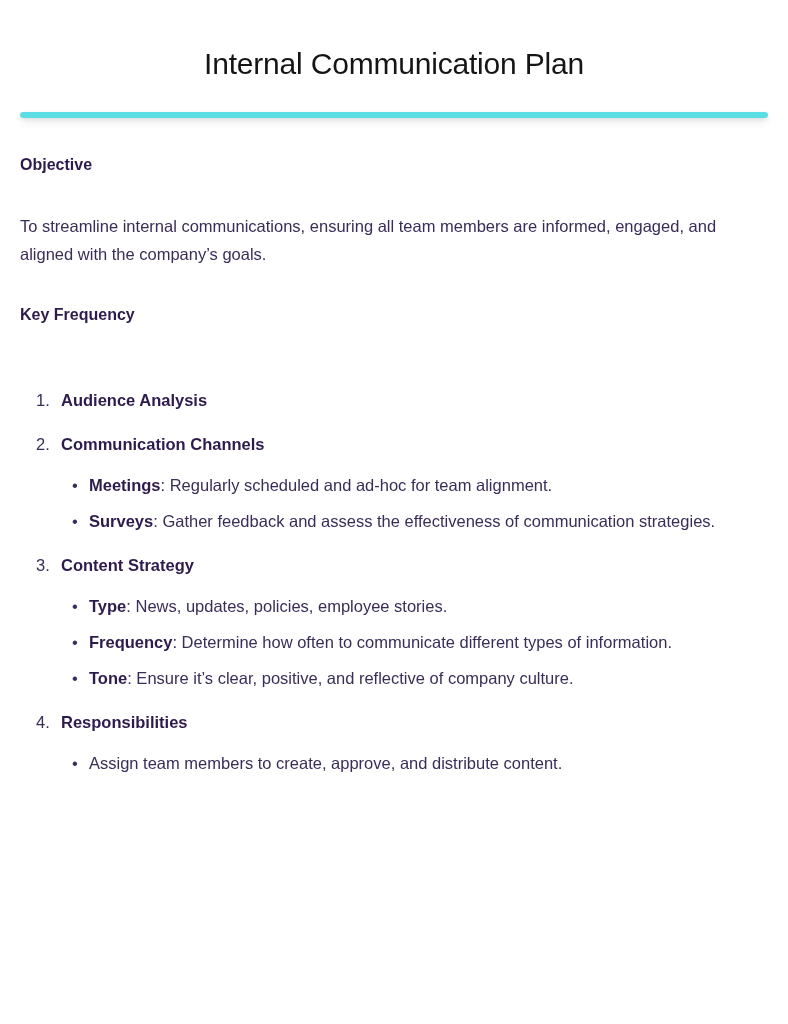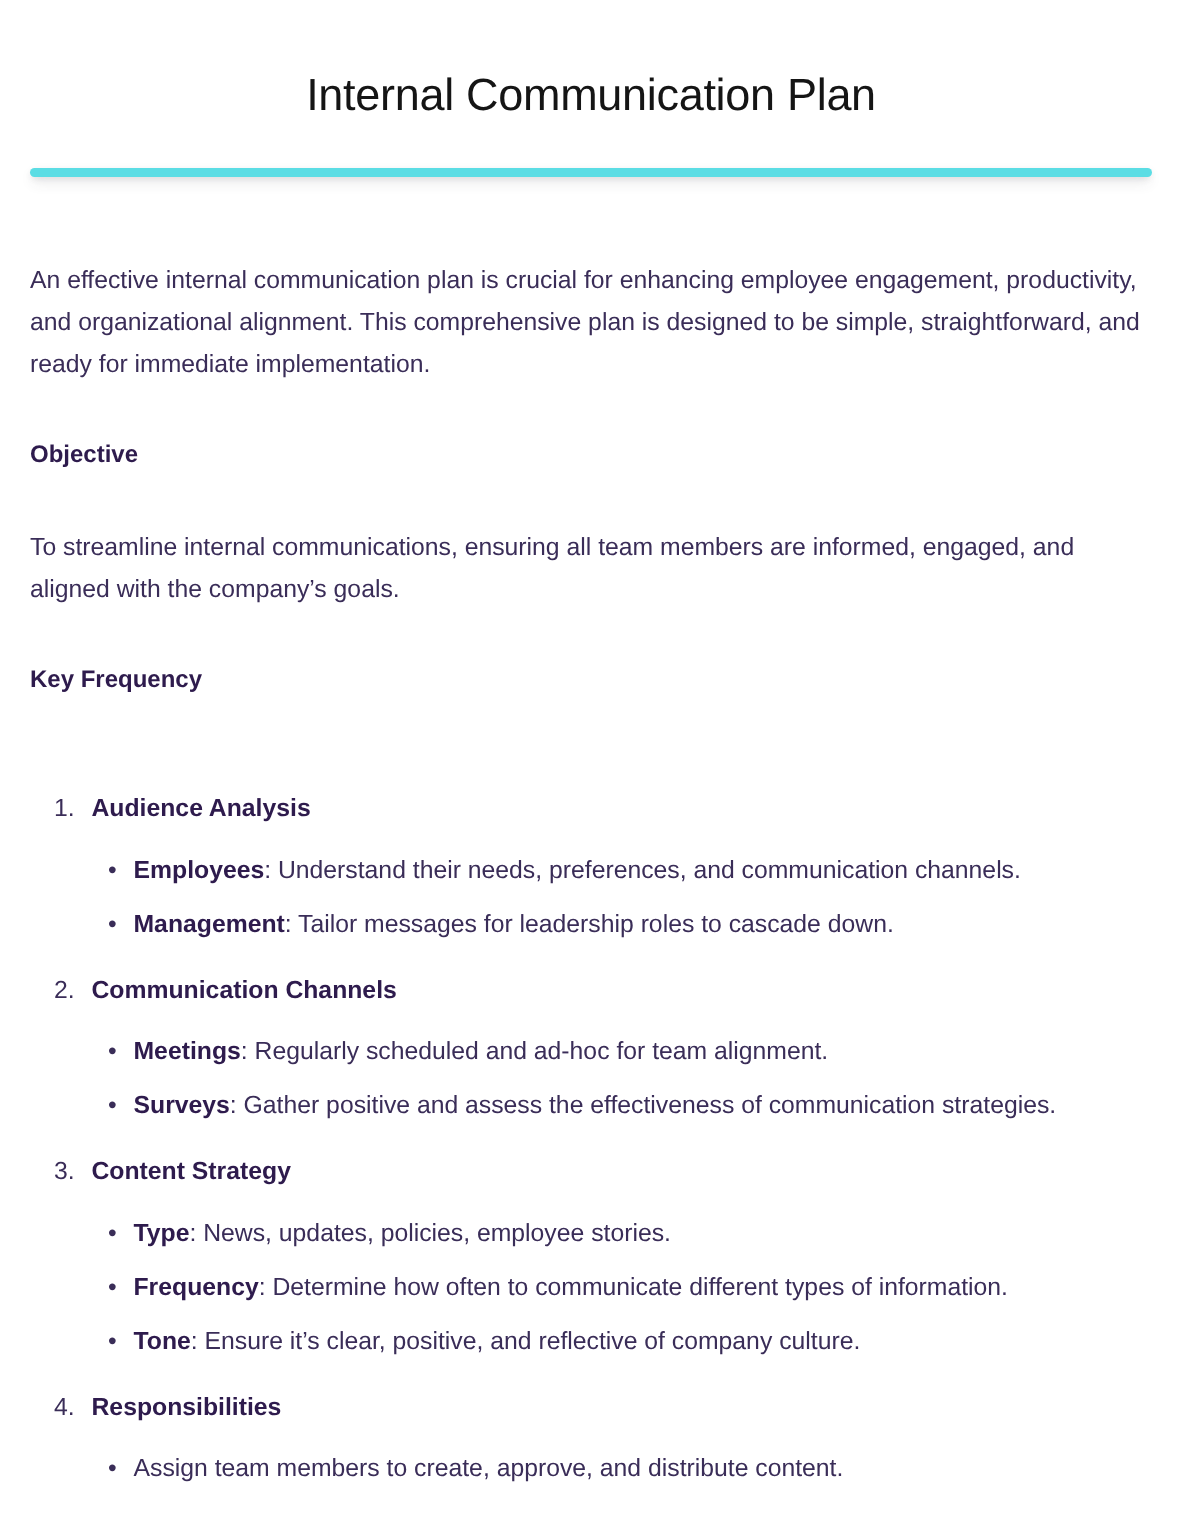--- a/index.html
+++ b/index.html
@@ -151,48 +151,39 @@
 <div class="page">
 
   <h1 class="doc-title">Internal Communication Plan</h1>
 
   <div class="divider-wrap">
     <div class="divider-bar"></div>
   </div>
 
   <div class="content">
 
-    <p class="body-para">An effective internal communication plan is crucial for enhancing employee engagement, productivity, and organizational alignment. This comprehensive plan is designed to be simple, straightforward, and ready for immediate implementation.</p>
 
     <h2 class="section-heading">Objective</h2>
 
     <p class="body-para tight">To streamline internal communications, ensuring all team members are informed, engaged, and aligned with the company’s goals.</p>
 
     <h2 class="section-heading">Key Frequency</h2>
 
     <ol class="components" id="components-list">
         <li class="component">
     <span class="component-title">Audience Analysis</span>
-    <ul class="subitems">
-            <li class="subitem">
-    <span class="subitem-label">Employees</span><span class="subitem-text">: Understand their needs, preferences, and communication channels.</span>
-  </li>
-            <li class="subitem">
-    <span class="subitem-label">Management</span><span class="subitem-text">: Tailor messages for leadership roles to cascade down.</span>
-  </li>
-          </ul>
   </li>
         <li class="component">
     <span class="component-title">Communication Channels</span>
     <ul class="subitems">
             <li class="subitem">
     <span class="subitem-label">Meetings</span><span class="subitem-text">: Regularly scheduled and ad-hoc for team alignment.</span>
   </li>
             <li class="subitem">
-    <span class="subitem-label">Surveys</span><span class="subitem-text">: Gather positive and assess the effectiveness of communication strategies.</span>
+    <span class="subitem-label">Surveys</span><span class="subitem-text">: Gather feedback and assess the effectiveness of communication strategies.</span>
   </li>
           </ul>
   </li>
         <li class="component">
     <span class="component-title">Content Strategy</span>
     <ul class="subitems">
             <li class="subitem">
     <span class="subitem-label">Type</span><span class="subitem-text">: News, updates, policies, employee stories.</span>
   </li>
             <li class="subitem">

